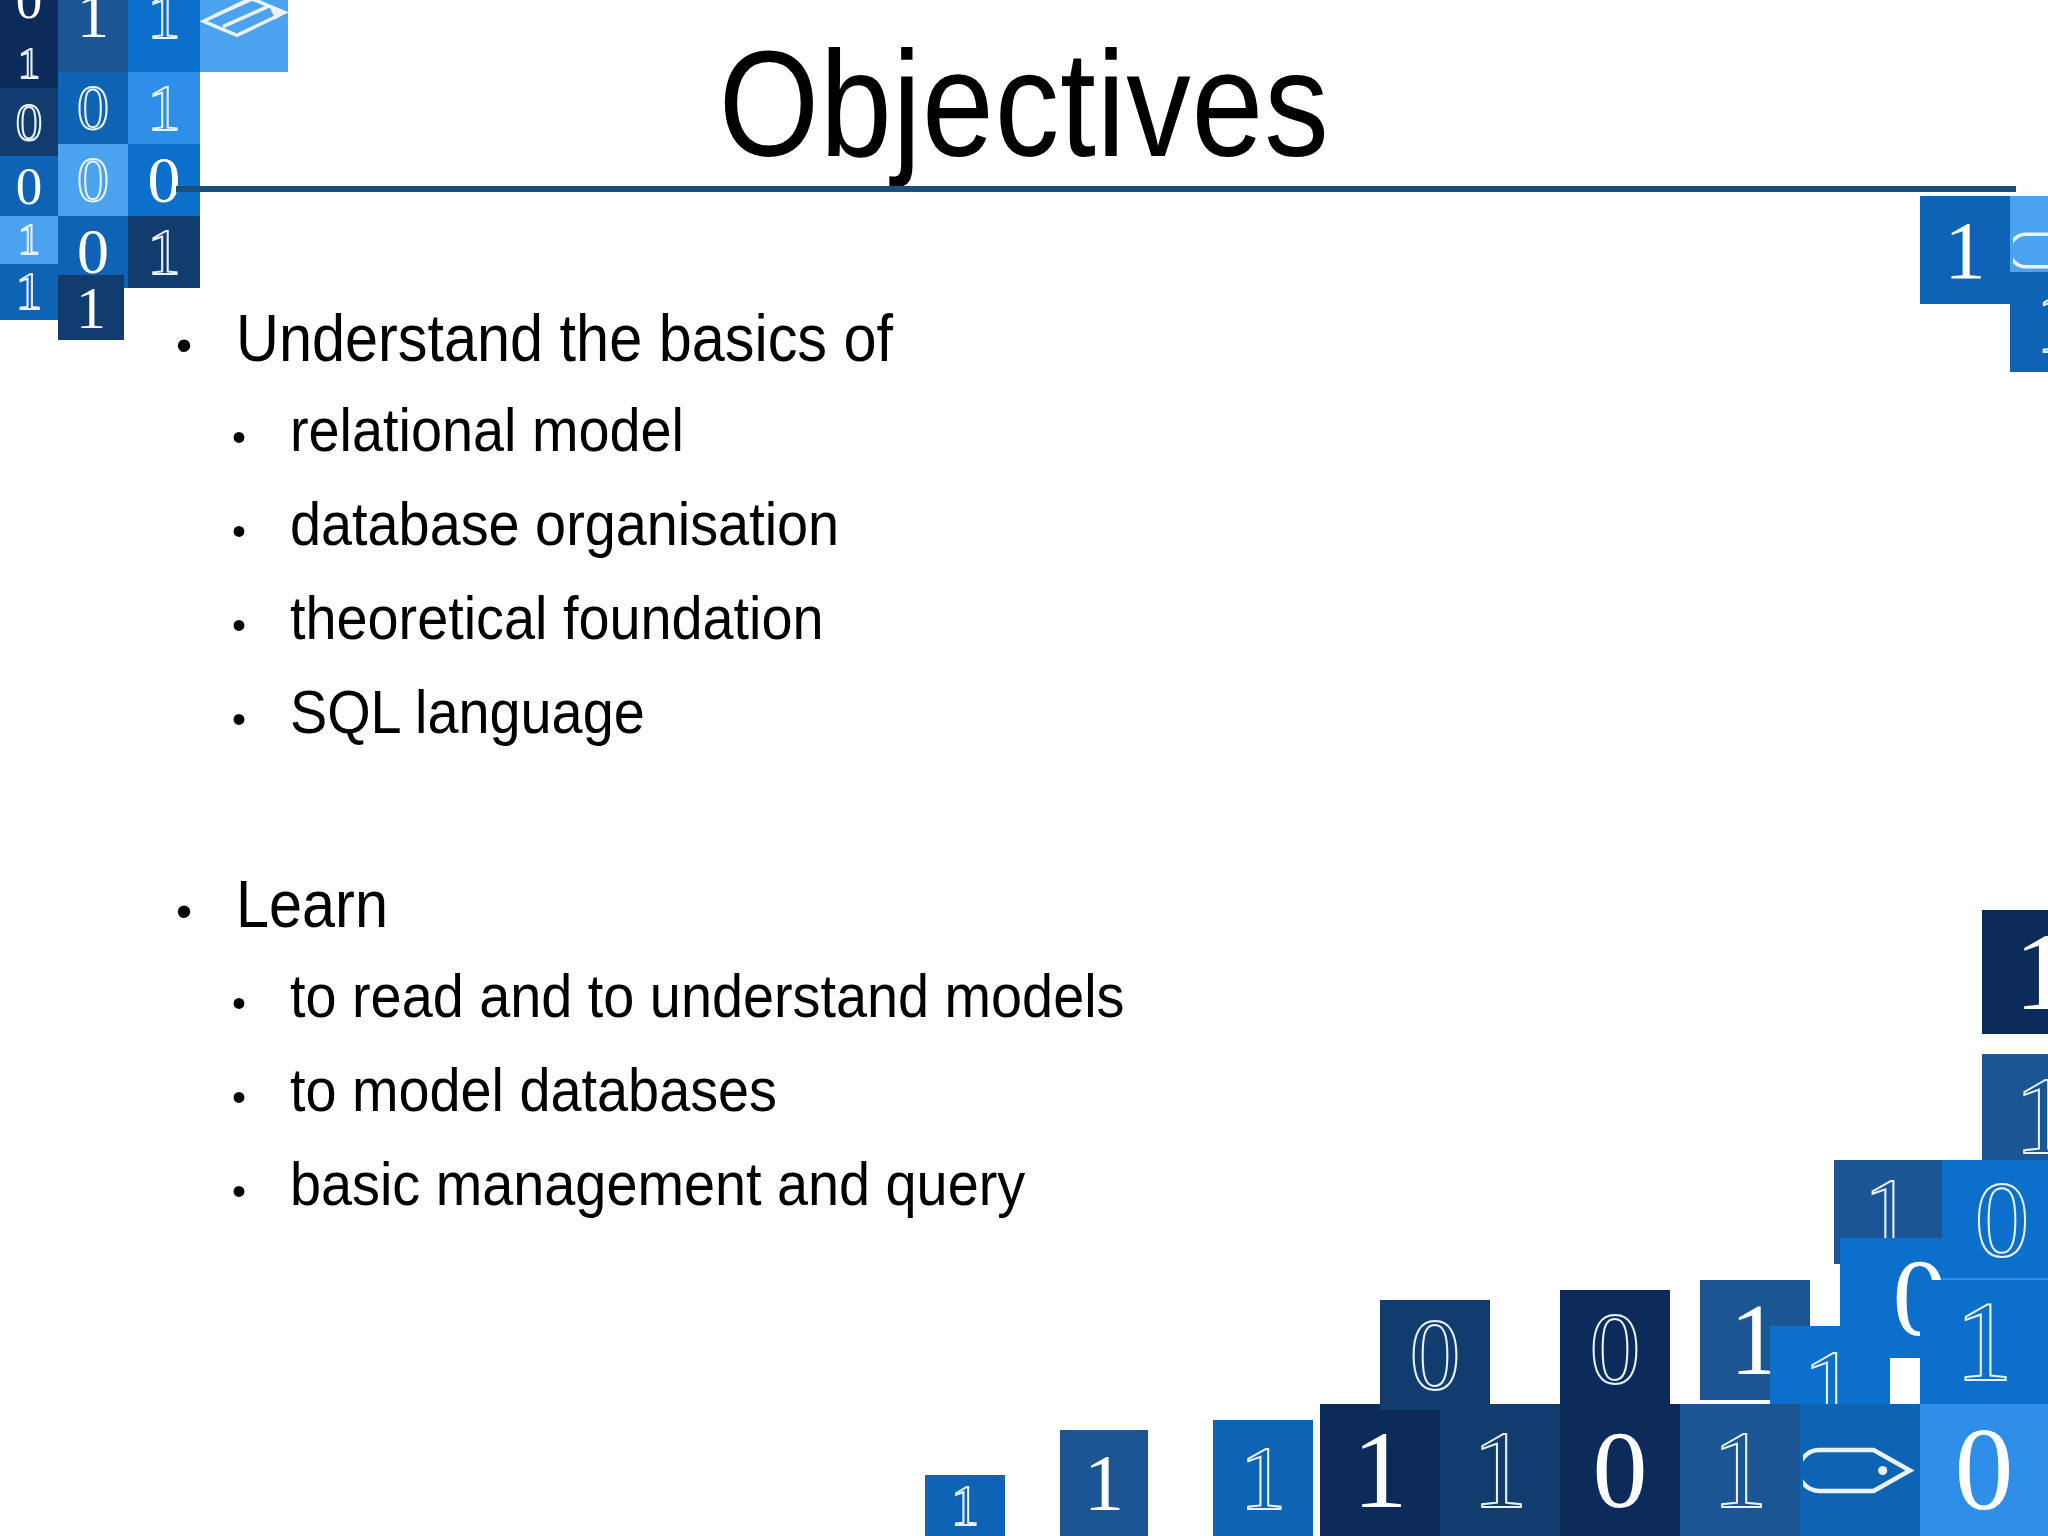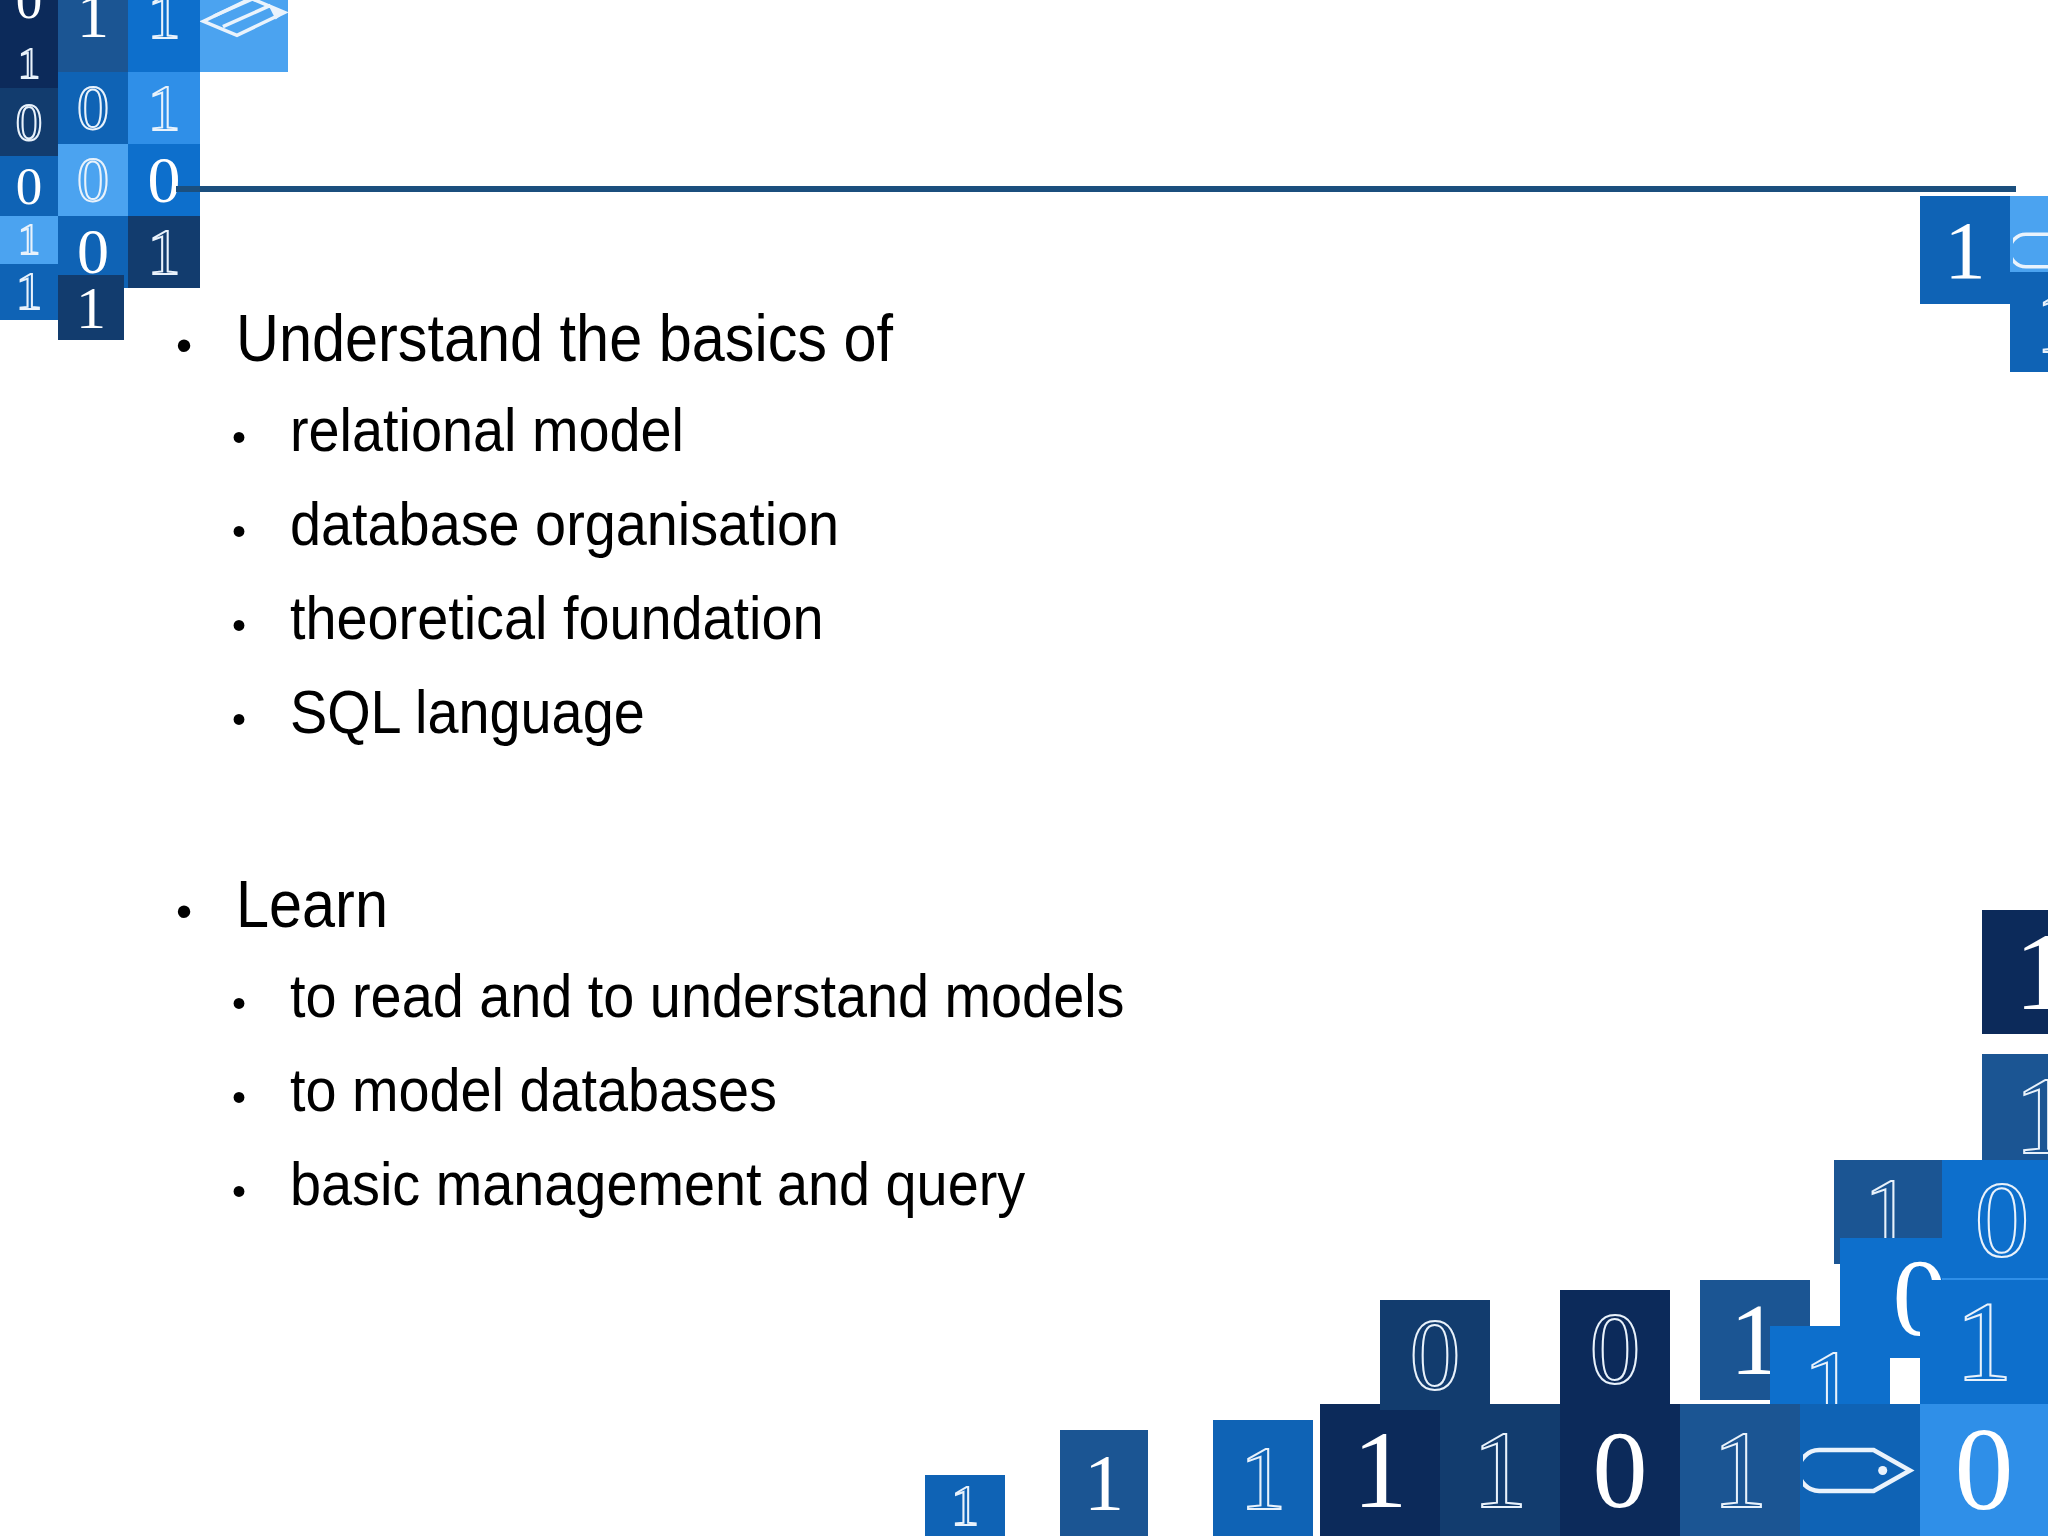--- a/index.html
+++ b/index.html
@@ -257,20 +257,23 @@
         <span class="glyph outline" style="font-size: 92px;">1</span>
       </div>
       <div class="tile c-mid" style="left: 1060px; top: 1430px; width: 88px; height: 106px;">
         <span class="glyph" style="font-size: 81px;">1</span>
       </div>
       <div class="tile c-blue" style="left: 925px; top: 1475px; width: 80px; height: 61px;">
         <span class="glyph outline" style="font-size: 56px;">1</span>
       </div>
     </div>
 
+  <div id="title-area">
+    <div id="page-title">Objectives</div>
+  </div>
 
   <div id="title-rule"></div>
 
   <div id="body-list">
       <div class="bullet-row lvl1">
         <span class="dot">•</span>
         <span class="txt">Understand the basics of</span>
       </div>
       <div class="bullet-row lvl2">
         <span class="dot">•</span>

